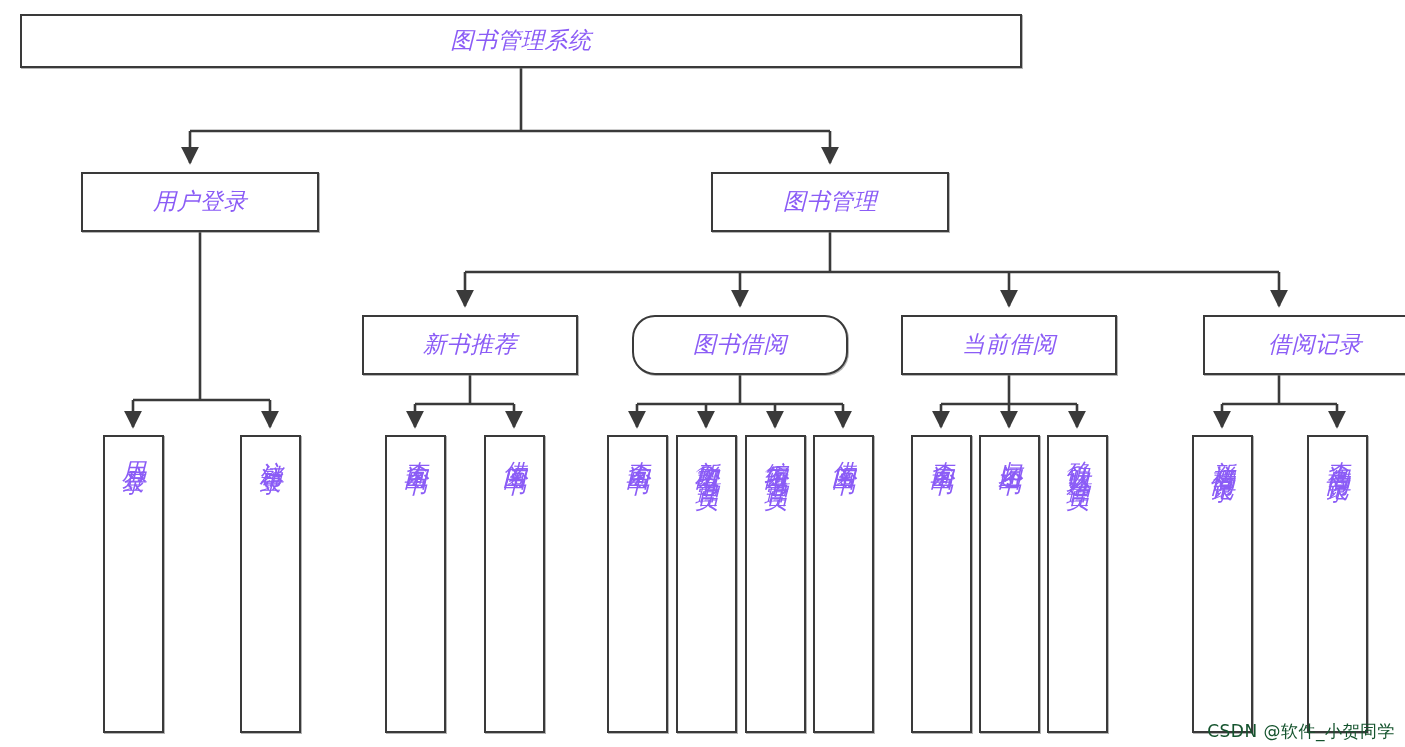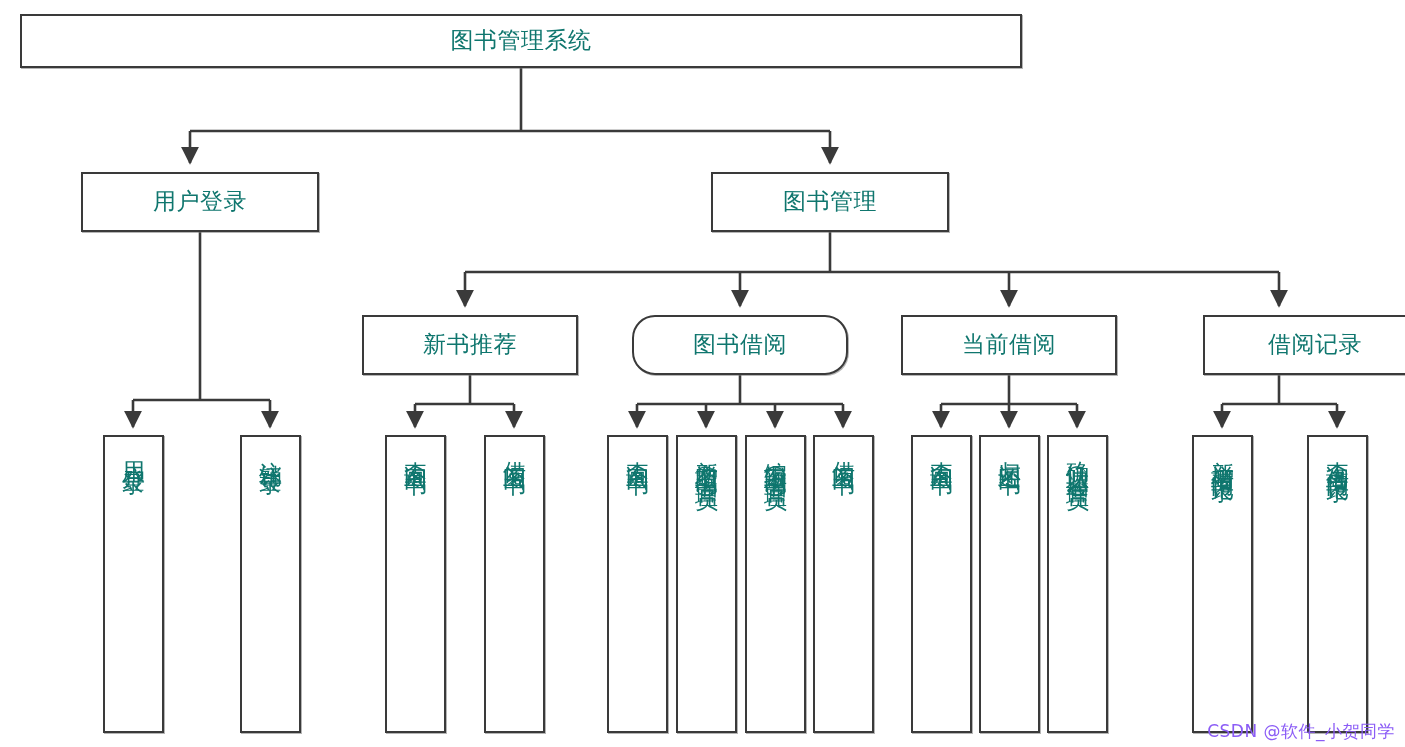--- a/index.html
+++ b/index.html
@@ -35,22 +35,23 @@
     display: flex;
     align-items: center;
     justify-content: center;
     color: #1c1c1c;
   }
   .node-label {
     display: block;
     text-align: center;
     line-height: 1.12;
     letter-spacing: 0.5px;
-    color: #0f766e;
+    color: #8b5cf6;
     white-space: nowrap;
+    font-style: italic;
   }
   
   .node.horiz .node-label {
     font-size: 23px;
   }
   .node.root .node-label {
     font-size: 23px;
   }
   
   .node.vert {
@@ -66,21 +67,21 @@
     line-height: 1;
     letter-spacing: 4px;
     white-space: nowrap;
     text-align: start;
   }
   #watermark {
     position: absolute;
     right: 10px;
     bottom: 4px;
     font-size: 17px;
-    color: #8b5cf6;
+    color: #14532d;
     letter-spacing: 0.5px;
     white-space: nowrap;
     user-select: none;
   }
 </style>
 </head>
 <body>
 
 <div id="diagram-canvas">
 

